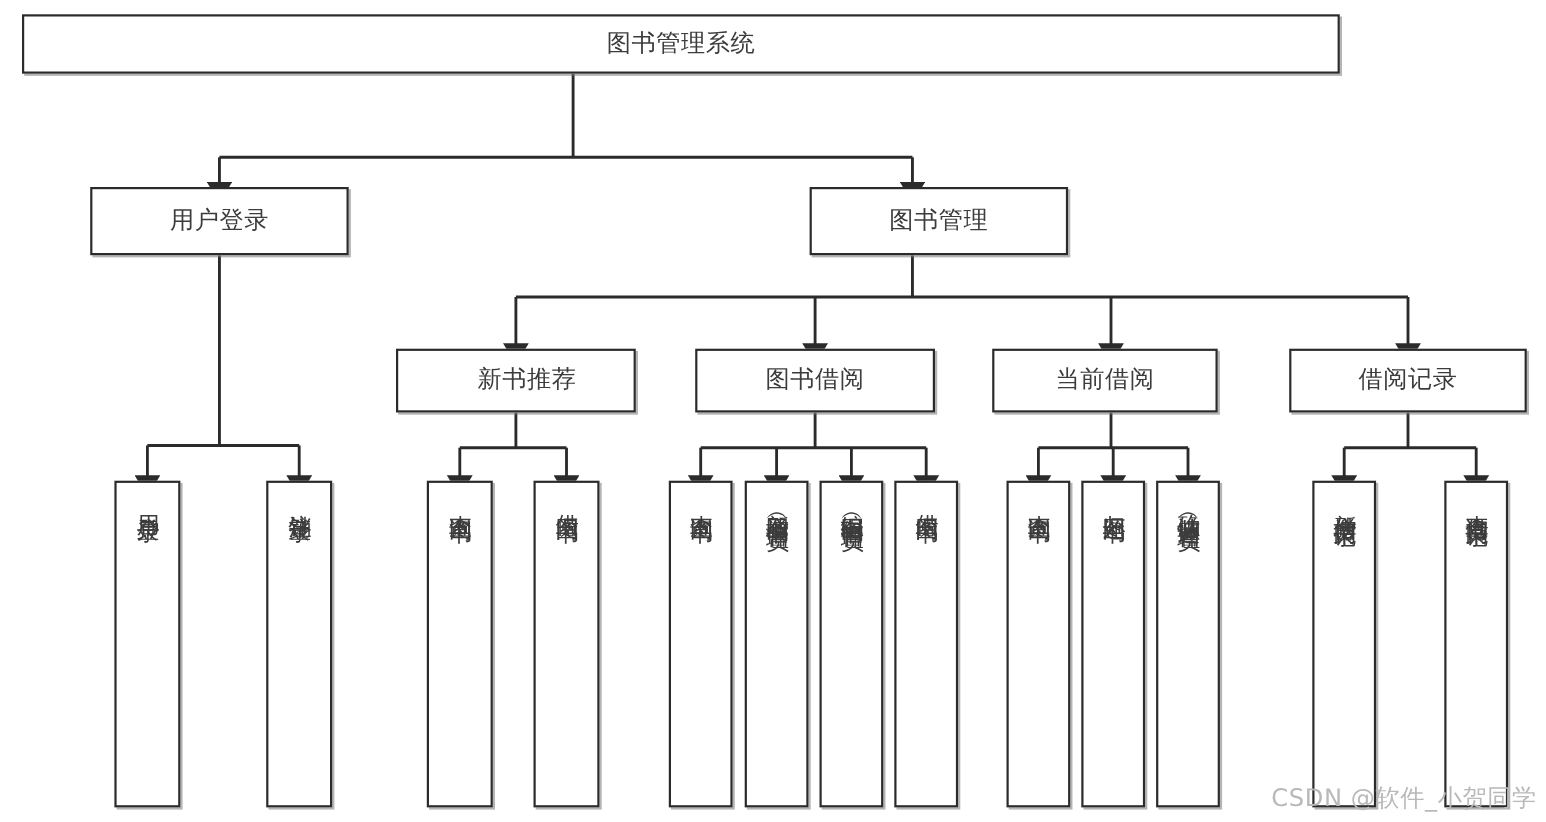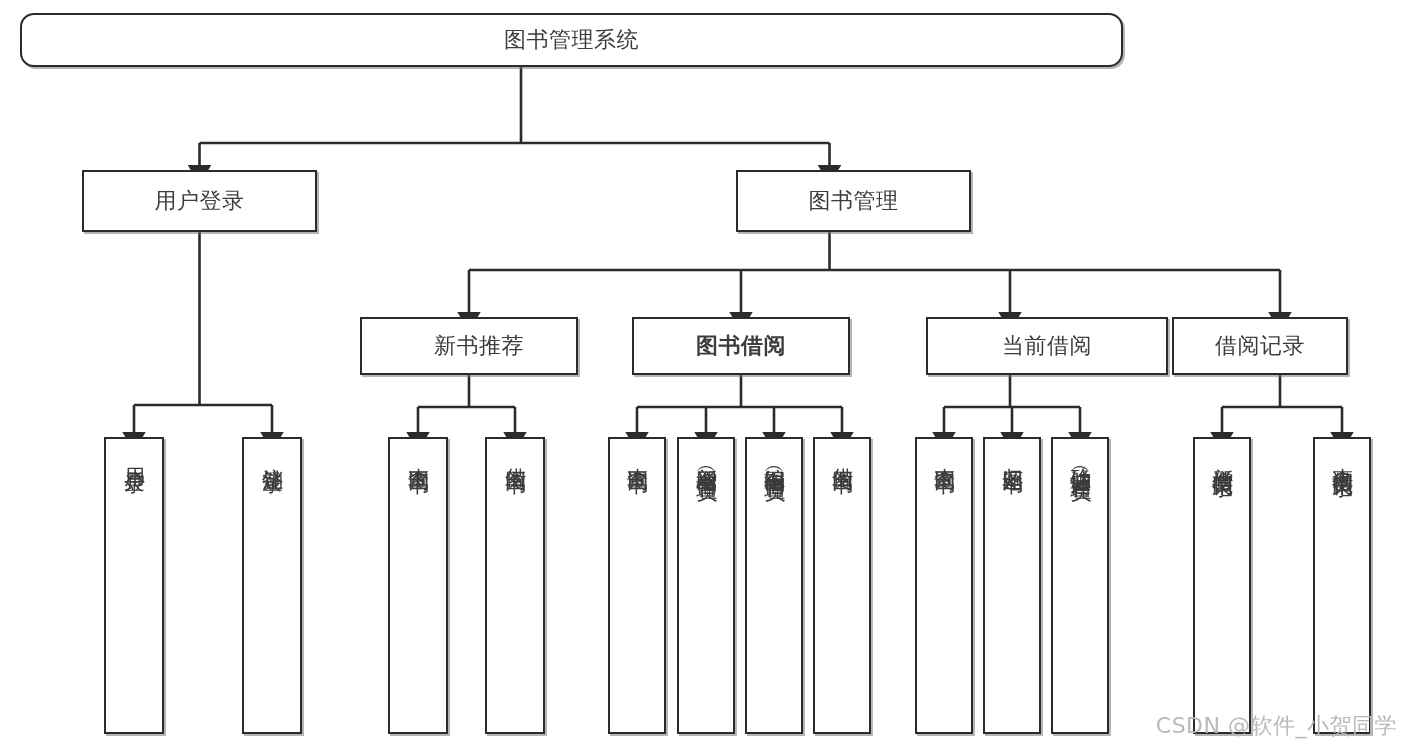--- a/index.html
+++ b/index.html
@@ -117,39 +117,39 @@
         <path d="M 1012 407 L 1012 436" marker-end="url(#arrowhead)"></path>
         <path d="M 1080 407 L 1080 436" marker-end="url(#arrowhead)"></path>
         <path d="M 1280 375 L 1280 407"></path>
         <path d="M 1222 407 L 1342 407"></path>
         <path d="M 1222 407 L 1222 436" marker-end="url(#arrowhead)"></path>
         <path d="M 1342 407 L 1342 436" marker-end="url(#arrowhead)"></path>
       </g>
   </svg>
 
   <div id="nodes-layer">
-      <div class="node root" style="left: 20px; top: 13px; width: 1103px; height: 54px; border-radius: 14px;">
+      <div class="node root" style="left: 20px; top: 13px; width: 1198px; height: 54px;">
         <span class="node-label">图书管理系统</span>
       </div>
       <div class="node level2" style="left: 82px; top: 170px; width: 235px; height: 62px;">
         <span class="node-label">用户登录</span>
       </div>
       <div class="node level2" style="left: 712px; top: 170px; width: 235px; height: 62px; margin-left: 24px;">
         <span class="node-label">图书管理</span>
       </div>
       <div class="node level3" style="left: 360px; top: 317px; width: 218px; height: 58px; padding-left: 20px;">
         <span class="node-label">新书推荐</span>
       </div>
-      <div class="node level3" style="left: 632px; top: 317px; width: 218px; height: 58px; font-weight: bold;">
+      <div class="node level3" style="left: 632px; top: 317px; width: 218px; height: 58px;">
         <span class="node-label">图书借阅</span>
       </div>
-      <div class="node level3" style="left: 902px; top: 317px; width: 242px; height: 58px; margin-left: 24px;">
+      <div class="node level3" style="left: 902px; top: 317px; width: 205px; height: 58px;">
         <span class="node-label">当前借阅</span>
       </div>
-      <div class="node level3" style="left: 1172px; top: 317px; width: 176px; height: 58px; align-items: center;">
+      <div class="node level3" style="left: 1172px; top: 317px; width: 216px; height: 58px; align-items: center;">
         <span class="node-label">借阅记录</span>
       </div>
       <div class="node leaf vertical" style="left: 104px; top: 437px; width: 60px; height: 297px;">
         <span class="node-label">用户登录</span>
       </div>
       <div class="node leaf vertical" style="left: 242px; top: 437px; width: 60px; height: 297px;">
         <span class="node-label">注销登录</span>
       </div>
       <div class="node leaf vertical" style="left: 388px; top: 437px; width: 60px; height: 297px;">
         <span class="node-label">查询图书</span>

